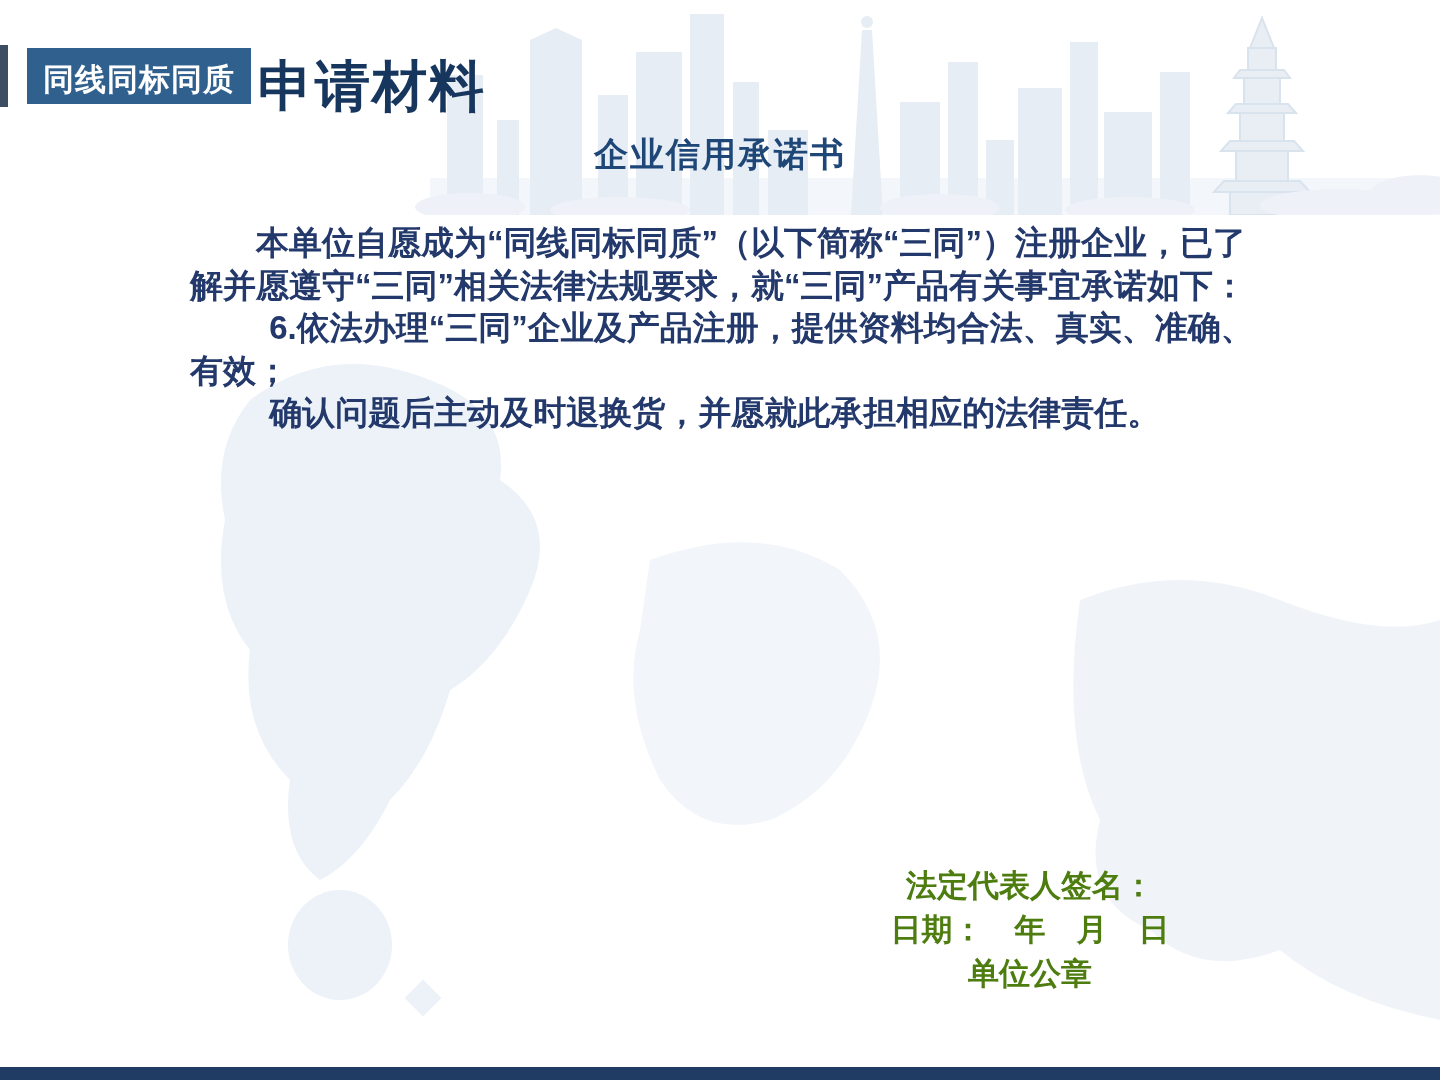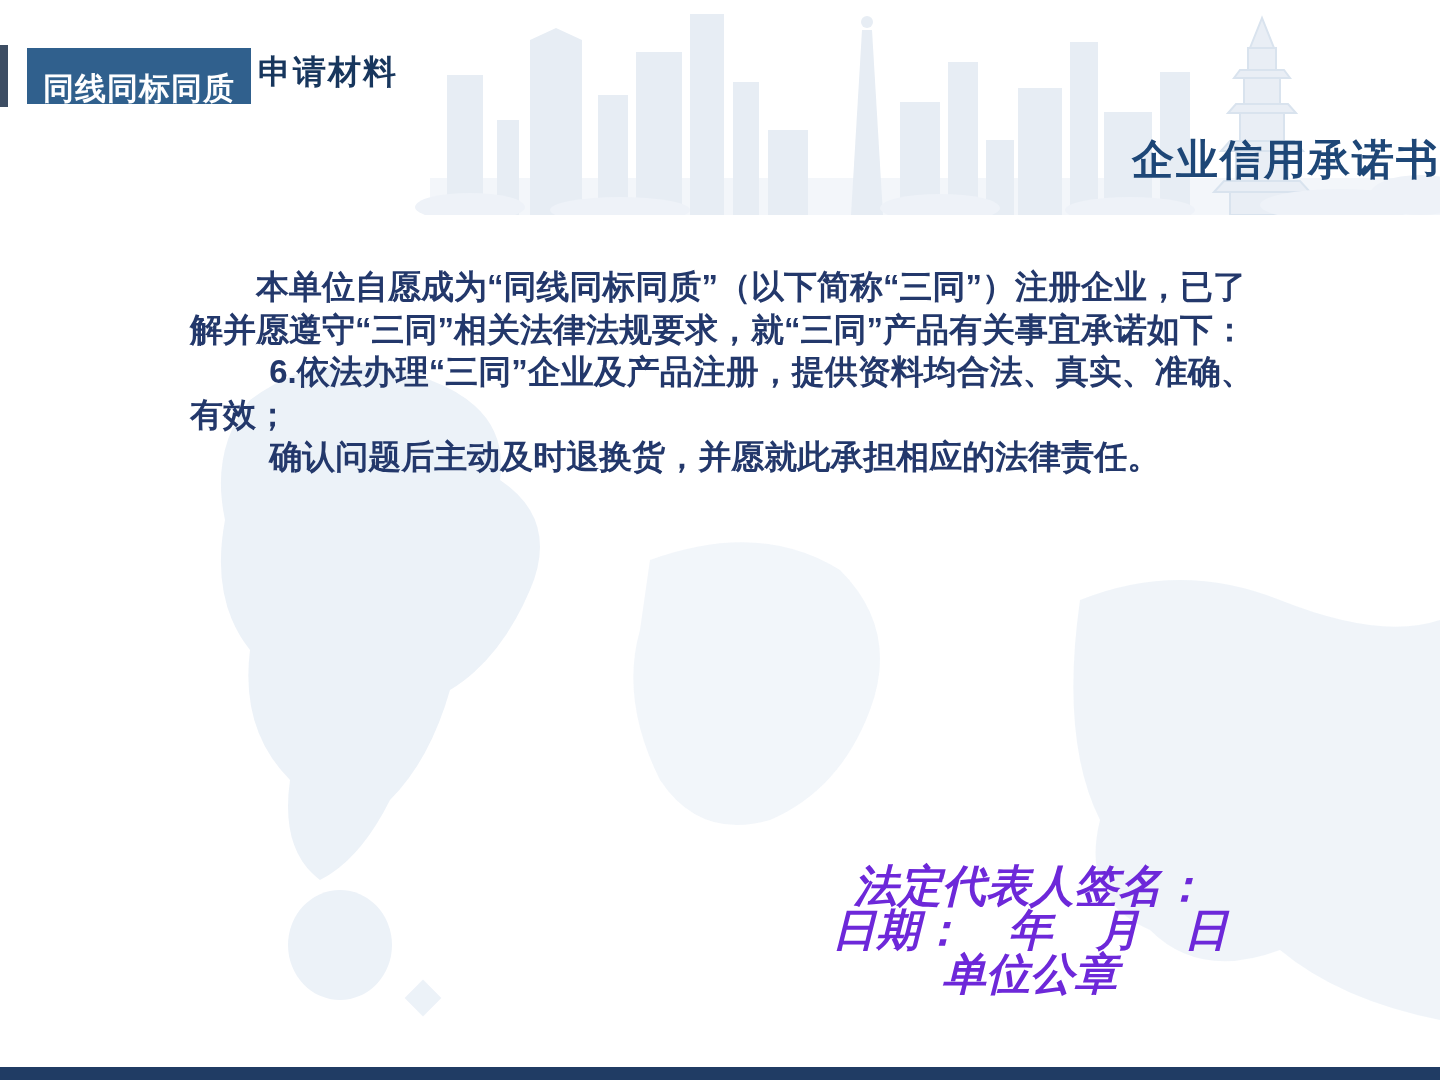--- a/index.html
+++ b/index.html
@@ -28,84 +28,82 @@
     position: absolute;
     left: 0; top: 45px;
     width: 8px; height: 62px;
     background: #3d4d63;
     z-index: 2;
   }
   .badge {
     position: absolute;
     left: 27px; top: 48px;
     height: 56px;
-    padding: 13px 16px;
+    padding: 4px 16px;
     background: #30608d;
     color: #ffffff;
     font-size: 31px;
     font-weight: 700;
     line-height: 56px;
     letter-spacing: 1px;
     z-index: 2;
     white-space: nowrap;
     text-align: right;
   }
   .header-title {
     position: absolute;
     left: 258px; top: 50px;
-    font-size: 33px;
+    font-size: 55px;
     font-weight: 800;
     color: #17365d;
     letter-spacing: 2px;
     z-index: 2;
     white-space: nowrap;
   }
 
   
   .doc-title {
     position: absolute;
     left: 0; top: 132px;
     width: 1440px;
-    text-align: right;
-    font-size: 42px;
+    text-align: center;
+    font-size: 34px;
     font-weight: 800;
     color: #1e4777;
     letter-spacing: 2px;
     z-index: 2;
   }
 
   
   .doc-body {
     position: absolute;
     left: 190px; top: 222px;
     width: 1088px;
     z-index: 2;
     color: #23386b;
     font-size: 33px;
     font-weight: 600;
     line-height: 42.5px;
     text-align: left;
-    margin-top: 44px;
   }
   .doc-body p { text-indent: 2em; }
   .doc-body p.num { text-indent: 2.4em; }
 
   
   .signature {
     position: absolute;
     left: 820px; top: 864px;
     width: 420px;
     z-index: 2;
-    color: #6d28d9;
-    font-size: 44px;
+    color: #4d7c0f;
+    font-size: 31px;
     font-weight: 600;
     line-height: 44px;
     text-align: center;
     white-space: nowrap;
-    font-style: italic;
   }
 
   
   .footer-bar {
     position: absolute;
     left: 0; bottom: 0;
     width: 1440px; height: 13px;
     background: #203c64;
     z-index: 3;
   }

